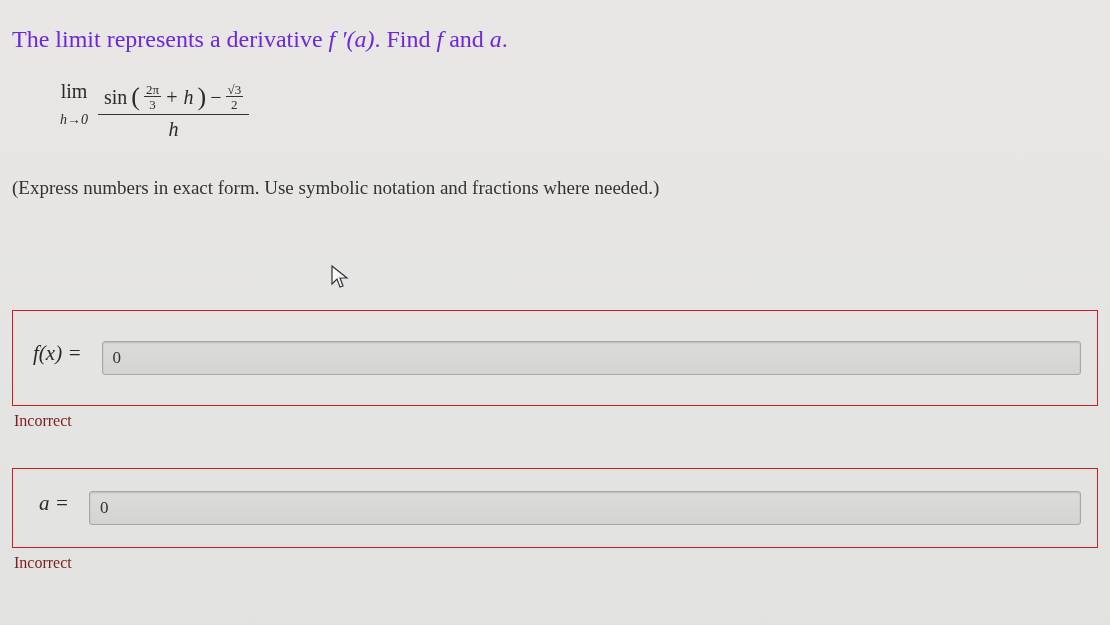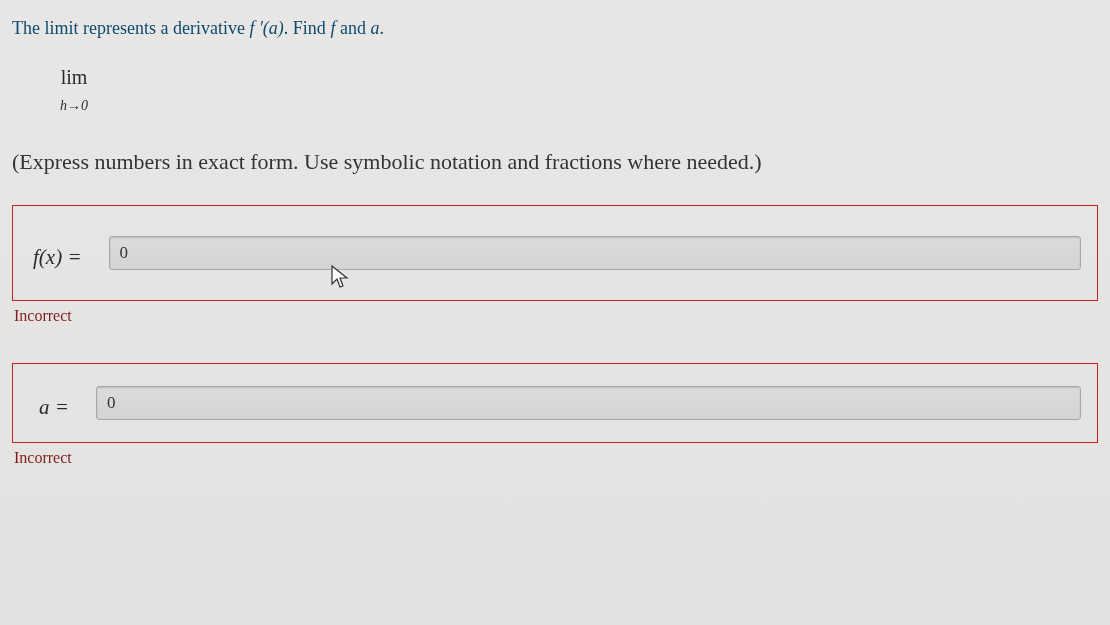--- a/index.html
+++ b/index.html
@@ -7,24 +7,24 @@
     width: 1110px;
     height: 625px;
     background: linear-gradient(180deg, #e8e7e6 0%, #e2e2e1 100%);
     font-family: Georgia, 'Times New Roman', serif;
     color: #2a2a2a;
     padding: 8px 12px 0 12px;
     overflow: hidden;
     position: relative;
   }
   .problem-text {
-    font-size: 18px;
-    color: #0c4a6e;
+    font-size: 24px;
+    color: #6d28d9;
     margin-bottom: 28px;
-    margin-top: 10px;
+    margin-top: 18px;
   }
   .fprime { font-style: italic; }
   .math-display {
     margin-left: 48px;
     margin-bottom: 36px;
     display: inline-block;
   }
   .limit-wrap { display:flex; align-items:flex-start; gap:10px; }
   .lim-label { display:flex; flex-direction:column; align-items:center; font-size:20px; line-height:1; }
   .lim-label .lim { font-style: normal; }
@@ -42,31 +42,31 @@
     display: inline-flex;
     flex-direction: column;
     align-items: center;
     font-size: 13px;
     line-height: 1;
     vertical-align: middle;
   }
   .small-frac .n { border-bottom:1px solid #333; padding:0 2px; }
   .small-frac .d { padding-top:1px; }
   .instruction {
-    font-size: 22px;
+    font-size: 19px;
     color: #333;
-    margin-bottom: 30px;
+    margin-bottom: 111px;
   }
   .answer-box {
     border: 1.5px solid #c82020;
     padding: 30px 16px 30px 20px;
     margin-bottom: 6px;
     display:flex;
-    align-items:flex-end;
-    gap:27px;
+    align-items:flex-start;
+    gap:20px;
     background: rgba(255,255,255,0.02);
   }
   .answer-label {
     font-style: italic;
     font-size: 21px;
     white-space: nowrap;
   }
   .answer-input {
     flex:1;
     height: 34px;
@@ -104,20 +104,38 @@
 </div>
 
 <div class="math-display">
   <div class="limit-wrap">
     <div class="lim-label">
       <span class="lim">lim</span>
       <span class="sub">
         <span>h</span><span>→</span><span>0</span>
       </span>
     </div>
+    <div class="frac">
+      <div class="num">
+        <span>sin</span>
+        <span style="font-size:26px;">(</span>
+        <span class="small-frac">
+          <span class="n">2π</span>
+          <span class="d">3</span>
+        </span>
+        <i> + h</i>
+        <span style="font-size:26px;">)</span>
+        <span>  −  </span>
+        <span class="small-frac">
+          <span class="n">√3</span>
+          <span class="d">2</span>
+        </span>
+      </div>
+      <div class="den">h</div>
+    </div>
   </div>
 </div>
 
 <div class="instruction">(Express numbers in exact form. Use symbolic notation and fractions where needed.)</div>
 
 <div class="answer-box">
   <span class="answer-label">f(x) = </span>
   <input class="answer-input" value="0" style="">
 </div>
 <div class="feedback">Incorrect</div>

